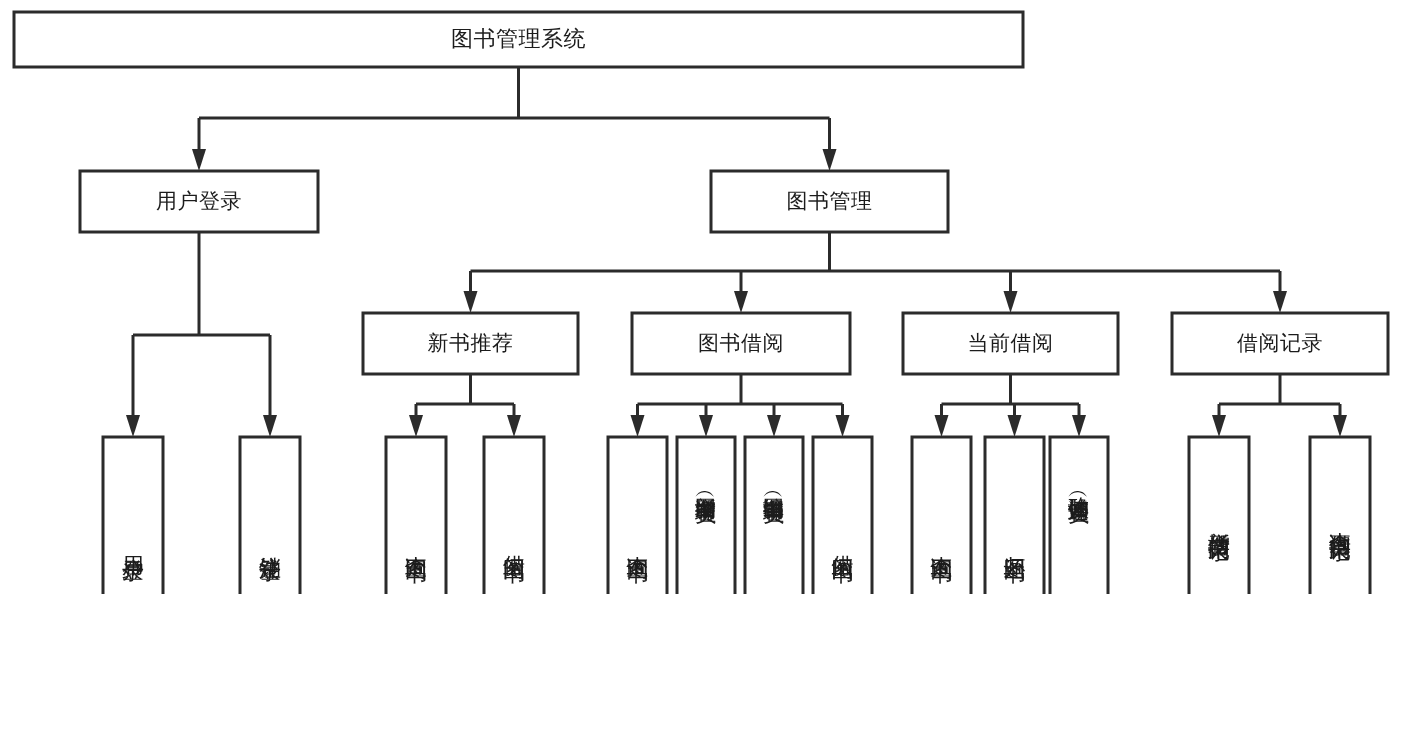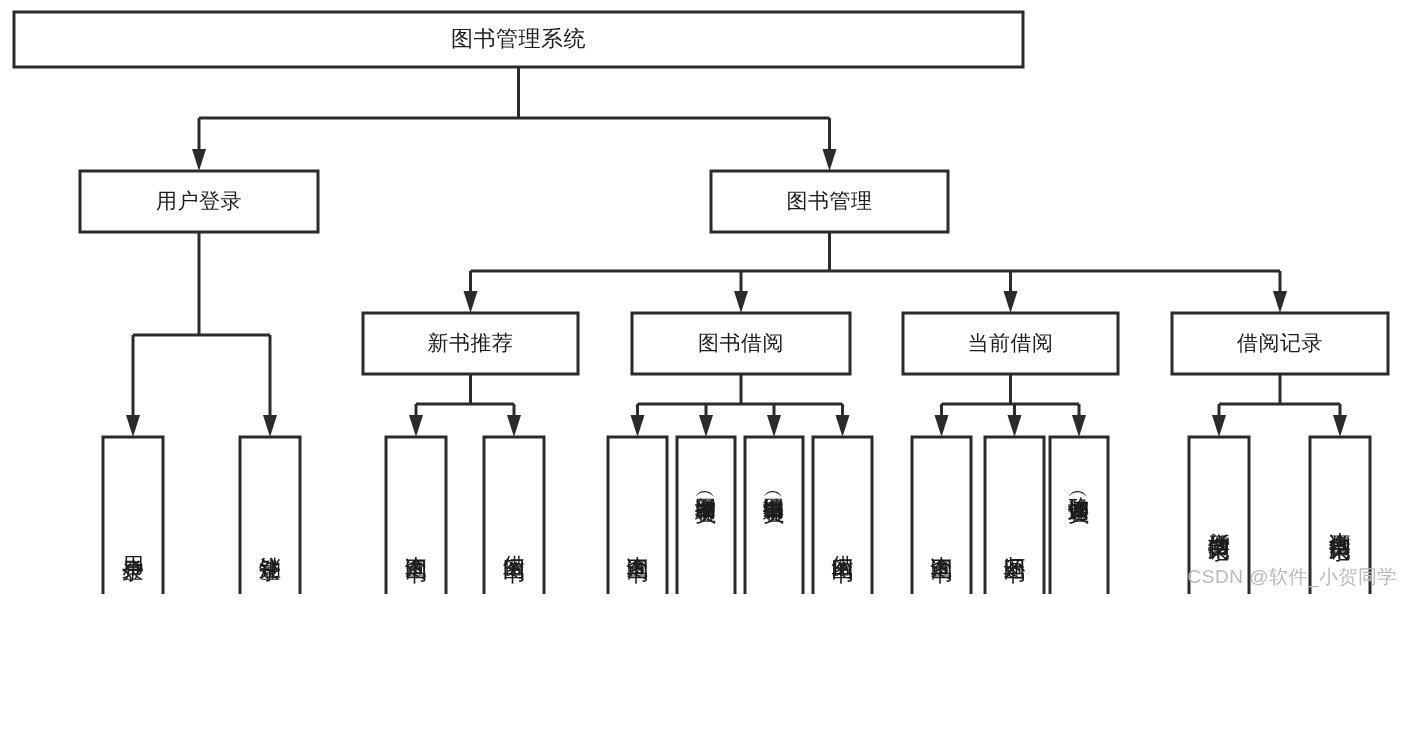--- a/index.html
+++ b/index.html
@@ -246,14 +246,13 @@
         <span class="vlabel" style="font-size: 21px; letter-spacing: 1px;">确认归还（管理员）</span>
       </div>
       <div class="vlabel-wrap" style="left: 1189px; top: 443px; width: 60px; height: 215px; padding-top: 71px;">
         <span class="vlabel">新增借阅记录</span>
       </div>
       <div class="vlabel-wrap" style="left: 1310px; top: 443px; width: 60px; height: 215px; padding-top: 71px;">
         <span class="vlabel">查询借阅记录</span>
       </div>
     </div>
 
-  <div class="watermark">CSDN @软件_小贺同学</div>
 </div>
 
 </body></html>

